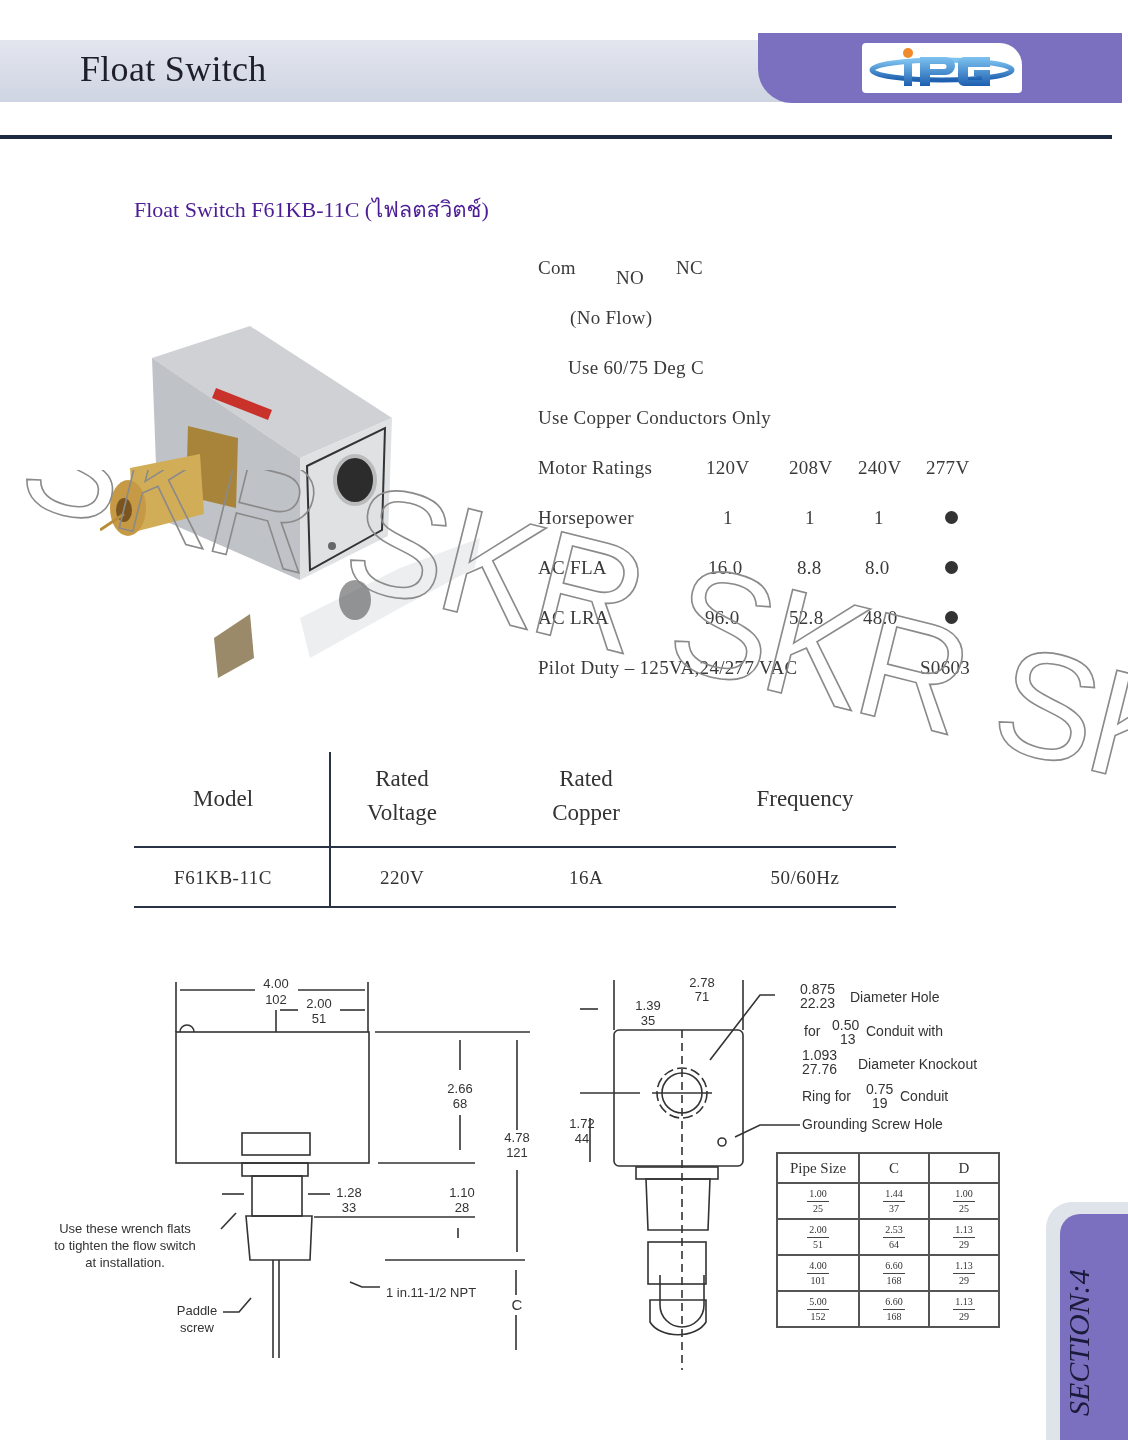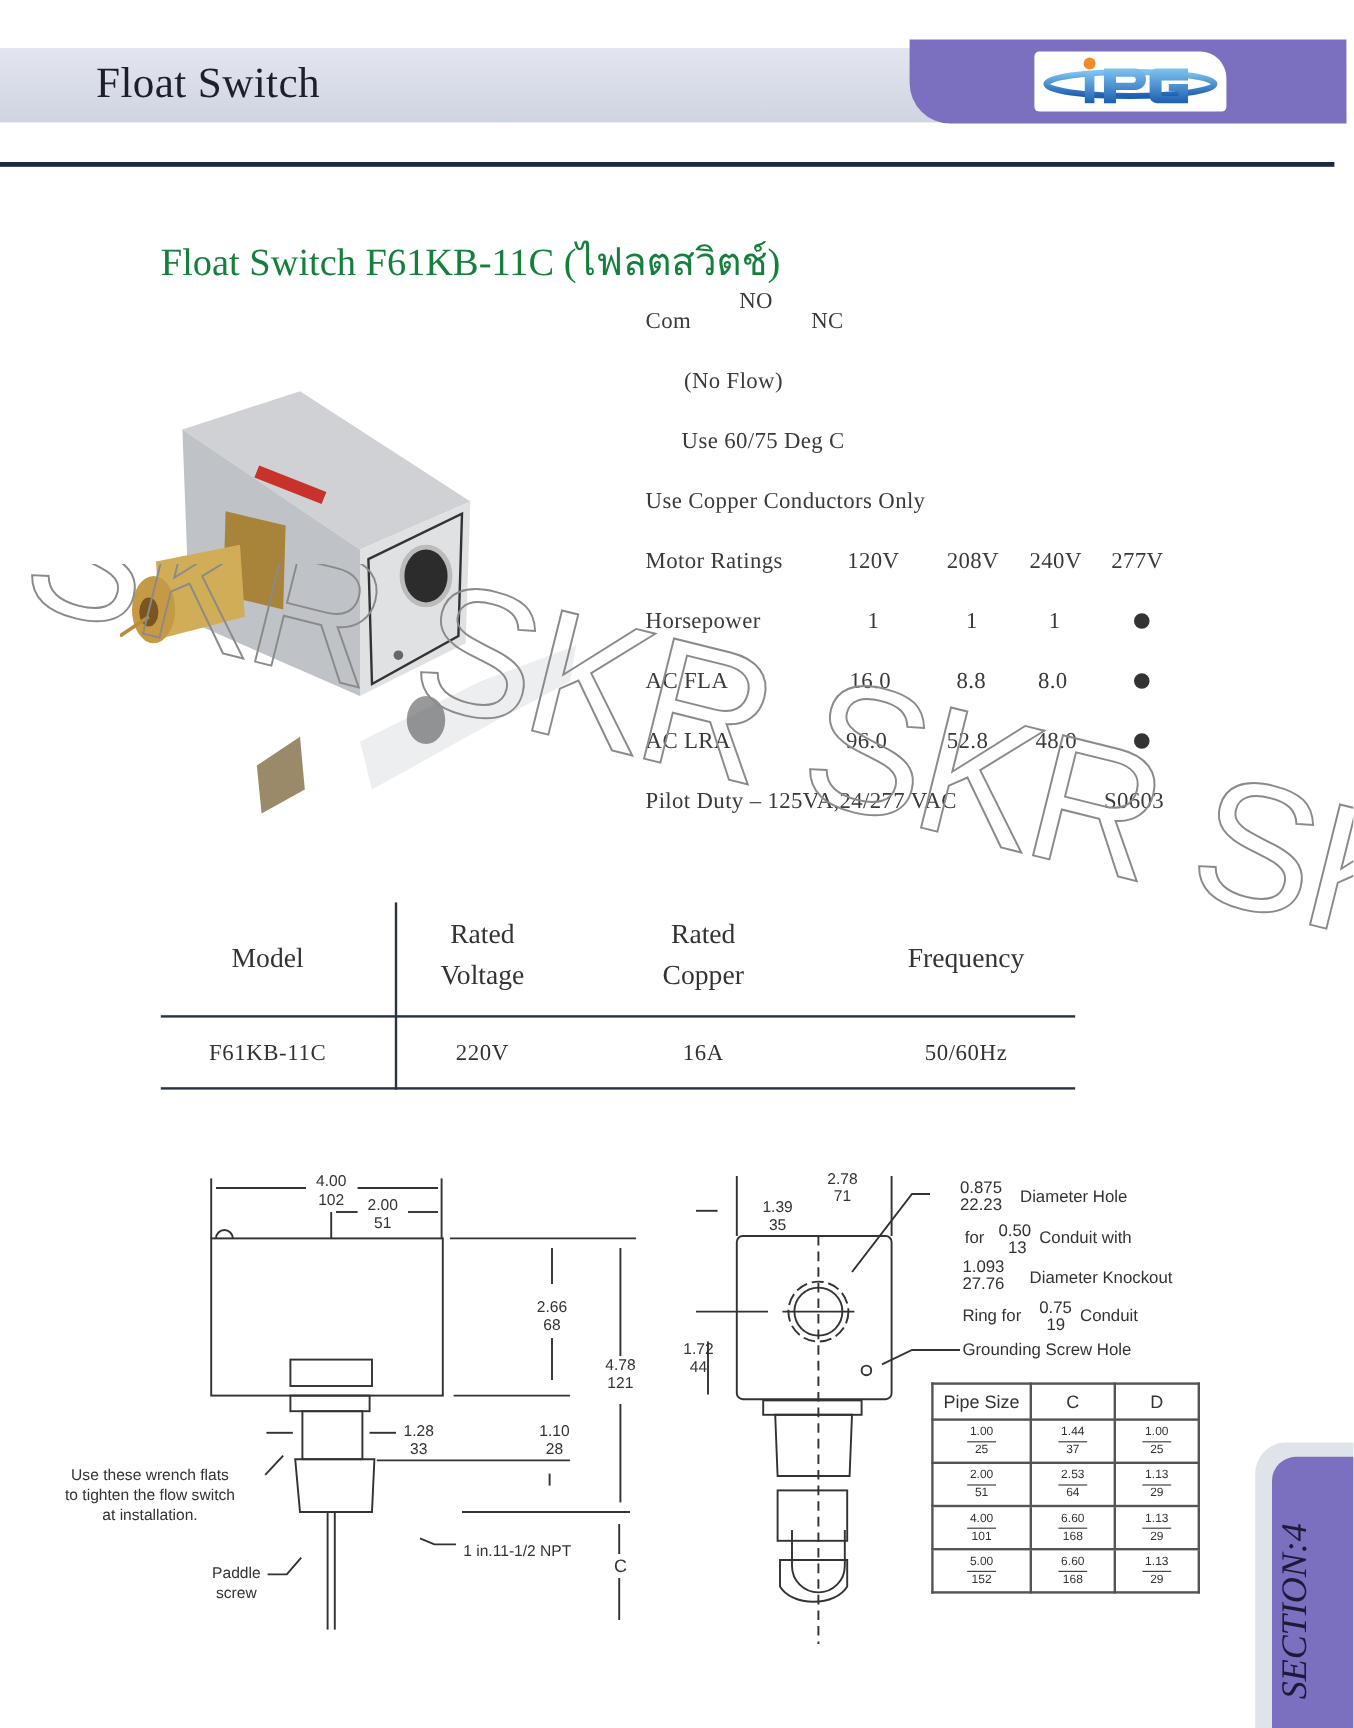--- a/index.html
+++ b/index.html
@@ -7,31 +7,31 @@
          font-family:"Liberation Serif", serif; color:#2a2a2a; }
   .abs { position:absolute; }
   
   .hdr-band { left:0; top:40px; width:1122px; height:62px;
     background:linear-gradient(180deg,#e3e6ef 0%,#cfd4e2 100%); }
   .hdr-purple { left:758px; top:33px; width:364px; height:70px; background:#7b70bf;
     border-top-left-radius:0; border-bottom-left-radius:34px; }
   .hdr-title { left:80px; top:48px; font-size:36px; color:#1f1f2a; font-family:"Liberation Serif", serif; letter-spacing:0.3px; }
   .logo-box { left:862px; top:43px; width:160px; height:50px; background:#fff; border-radius:4px 22px 4px 4px; }
   .hdr-rule { left:0; top:135px; width:1112px; height:4px; background:#1c2a44; }
-  .subtitle { left:134px; top:192px; font-size:32px; color:#15803d;text-align:center; }
+  .subtitle { left:134px; top:192px; font-size:22px; color:#4c1d95;text-align:center; }
   .spec { font-size:19px; color:#3a3a3a; letter-spacing:0.3px; }
   .dot { width:13px; height:13px; border-radius:50%; background:#333; }
   
   .rt-head { font-size:23px; color:#333; text-align:center; line-height:34px; }
   .rt-cell { font-size:19px; color:#333; text-align:center; letter-spacing:0.5px; }
   .rule { background:#2a3346; }
   
   .dia text { font-family:"Liberation Sans", sans-serif; fill:#333; }
   
-  .pipe-table { left:776px; top:1152px; border-collapse:collapse; font-family:Liberation Sans, sans-serif; }
+  .pipe-table { left:776px; top:1152px; border-collapse:collapse; font-family:Liberation Serif, serif; }
   .pipe-table td, .pipe-table th { border:2px solid #555; width:68px; height:34px; text-align:center; font-size:10px; color:#333; font-weight:normal; padding:0; }
   .pipe-table th { font-size:15px; height:28px; }
   .pipe-table th:first-child { width:80px; }
   .frac { display:inline-block; line-height:14px; }
   .frac .n { display:block; border-bottom:1px solid #444; padding:0 2px; }
   .frac .d { display:block; }
   
   .sec-outer { left:1046px; top:1202px; width:82px; height:238px; background:#dfe3ea; border-top-left-radius:26px; }
   .sec-inner { left:1060px; top:1214px; width:68px; height:226px; background:#7b70bf; border-top-left-radius:20px; }
   .sec-text { left:1062px; top:1416px; transform-origin:0 0; transform:rotate(-90deg); font-size:30px; color:#1a1a3a; font-style:italic; white-space:nowrap; }
@@ -81,21 +81,21 @@
     <ellipse cx="24" cy="192" rx="8" ry="12" fill="#7a5520"></ellipse>
     <line x1="0" y1="212" x2="24" y2="196" stroke="#b88d3a" stroke-width="3"></line>
 
     <polygon points="200,300 300,250 380,220 375,250 300,290 210,340" fill="#eceef0"></polygon>
     <ellipse cx="255" cy="282" rx="16" ry="20" fill="#555" opacity="0.6"></ellipse>
     <polygon points="114,320 150,296 154,340 118,360" fill="#9a8a6a"></polygon>
   </svg>
 </div>
 
 <div class="abs spec" style="left:538px; top:257px;">Com</div>
-<div class="abs spec" style="left:616px; top:241px;text-align:center;">NO</div>
+<div class="abs spec" style="left:616px; top:267px;text-align:center;">NO</div>
 <div class="abs spec" style="left:676px; top:257px;text-align:right;">NC</div>
 <div class="abs spec" style="left:570px; top:307px;">(No Flow)</div>
 <div class="abs spec" style="left:538px; top:357px;margin-left:30px;">Use 60/75 Deg C</div>
 <div class="abs spec" style="left:538px; top:407px;">Use Copper Conductors Only</div>
 
 <div class="abs spec" style="left:538px; top:457px;">Motor Ratings</div>
 <div class="abs spec" style="left:706px; top:457px;">120V</div>
 <div class="abs spec" style="left:789px; top:457px;">208V</div>
 <div class="abs spec" style="left:858px; top:457px;">240V</div>
 <div class="abs spec" style="left:926px; top:457px;">277V</div>

